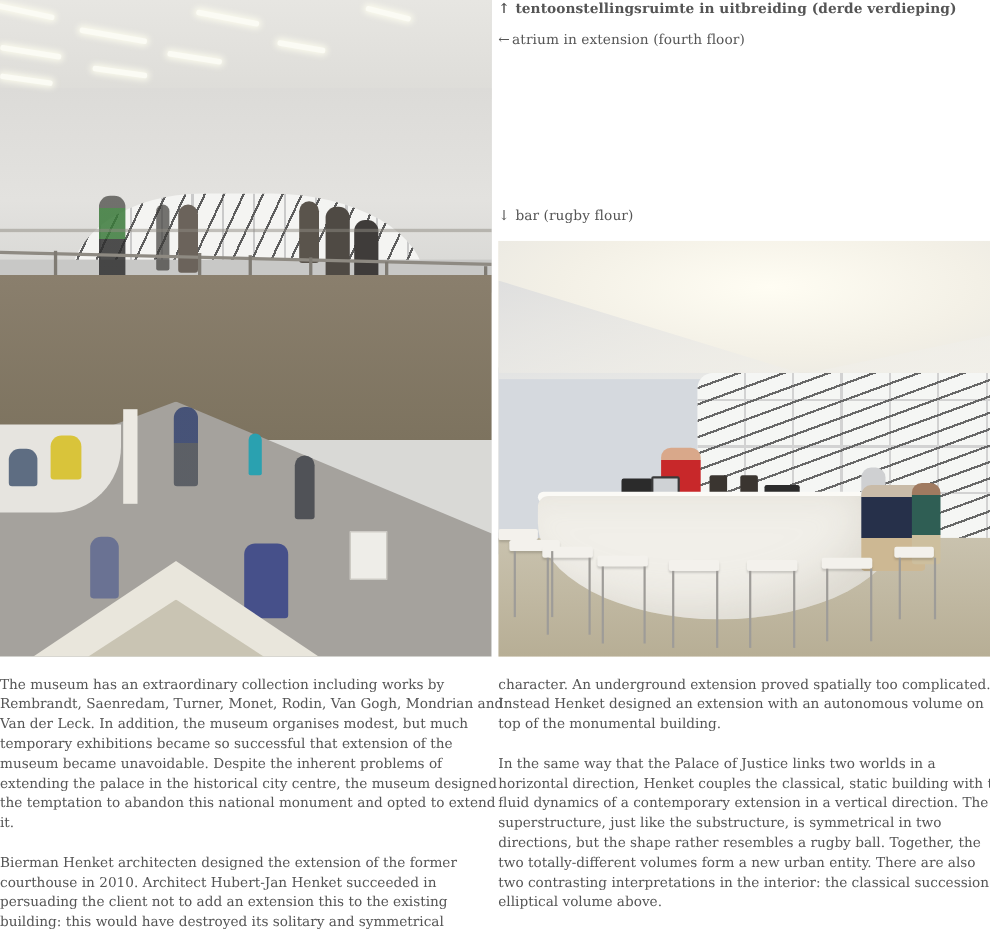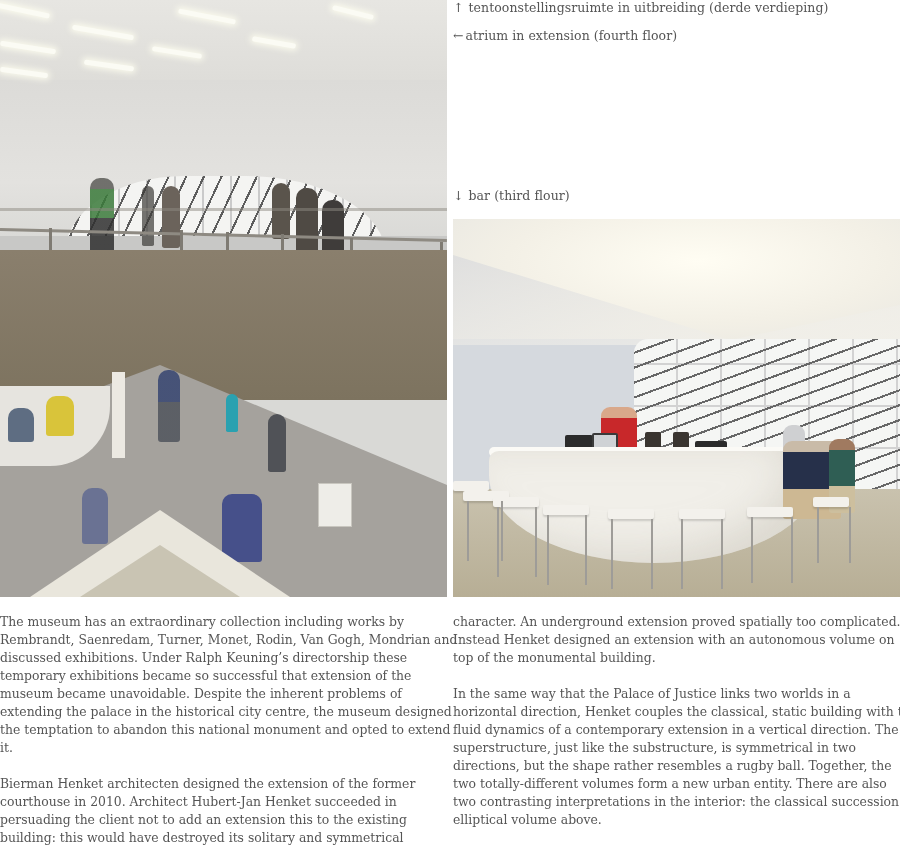--- a/index.html
+++ b/index.html
@@ -126,28 +126,28 @@
   <div class="pl-person" style="left:226px;top:394px;width:12px;height:38px;background:#2aa1b0;"></div>
   <div class="pl-person" style="left:268px;top:414px;width:18px;height:58px;background:#3b3f46;opacity:.8;"></div>
   <div class="pl-person" style="left:82px;top:488px;width:26px;height:56px;background:#3a4a8a;opacity:.55;"></div>
   <div class="pl-person" style="left:222px;top:494px;width:40px;height:68px;background:#2e3c86;opacity:.8;"></div>
 
   <div class="pl-cube"></div>
   <div class="pl-stair"></div>
   <div class="pl-stair-inner"></div>
 </div>
 
-<div class="caption" style="top:0px;">
+<div class="caption" style="top:0px;font-weight:bold;">
   <span class="arrow">↑</span><span>tentoonstellingsruimte in uitbreiding (derde verdieping)</span>
 </div>
 <div class="caption" style="top:28px;text-align:center;">
   <span class="arrow" style="margin-right:2px;">←</span><span>atrium in extension (fourth floor)</span>
 </div>
 <div class="caption" style="top:188px;">
-  <span class="arrow">↓</span><span>bar  (third flour)</span>
+  <span class="arrow">↓</span><span>bar  (rugby flour)</span>
 </div>
 
 <div class="photo-right">
   <div class="pr-wall"></div>
   <div class="pr-ceiling"></div>
   <div class="pr-ceilband"></div>
   <div class="pr-window">
       <div class="lattice"></div>
     </div>
   <div class="pr-floor"></div>
@@ -188,21 +188,21 @@
   <div class="pr-leg" style="left:298px;top:298px;height:66px;"></div>
   <div class="pr-leg" style="left:338px;top:298px;height:66px;"></div>
   <div class="pr-leg" style="left:364px;top:288px;height:56px;"></div>
   <div class="pr-leg" style="left:396px;top:288px;height:56px;"></div>
 </div>
 
 <div class="text-col col-left">
   <p>
     <span class="line">The museum has an extraordinary collection including works by</span>
     <span class="line">Rembrandt, Saenredam, Turner, Monet, Rodin, Van Gogh, Mondrian and</span>
-    <span class="line">discussed exhibitions. Under Ralph Keuning’s directorship these</span>
+    <span class="line">Van der Leck. In addition, the museum organises modest, but much</span>
     <span class="line">temporary exhibitions became so successful that extension of the</span>
     <span class="line">museum became unavoidable. Despite the inherent problems of</span>
     <span class="line">extending the palace in the historical city centre, the museum designed</span>
     <span class="line">the temptation to abandon this national monument and opted to extend</span>
     <span class="line">it.</span>
   </p>
   <div class="para-gap"></div>
   <p>
     <span class="line">Bierman Henket architecten designed the extension of the former</span>
     <span class="line">courthouse in 2010. Architect Hubert-Jan Henket succeeded in</span>

